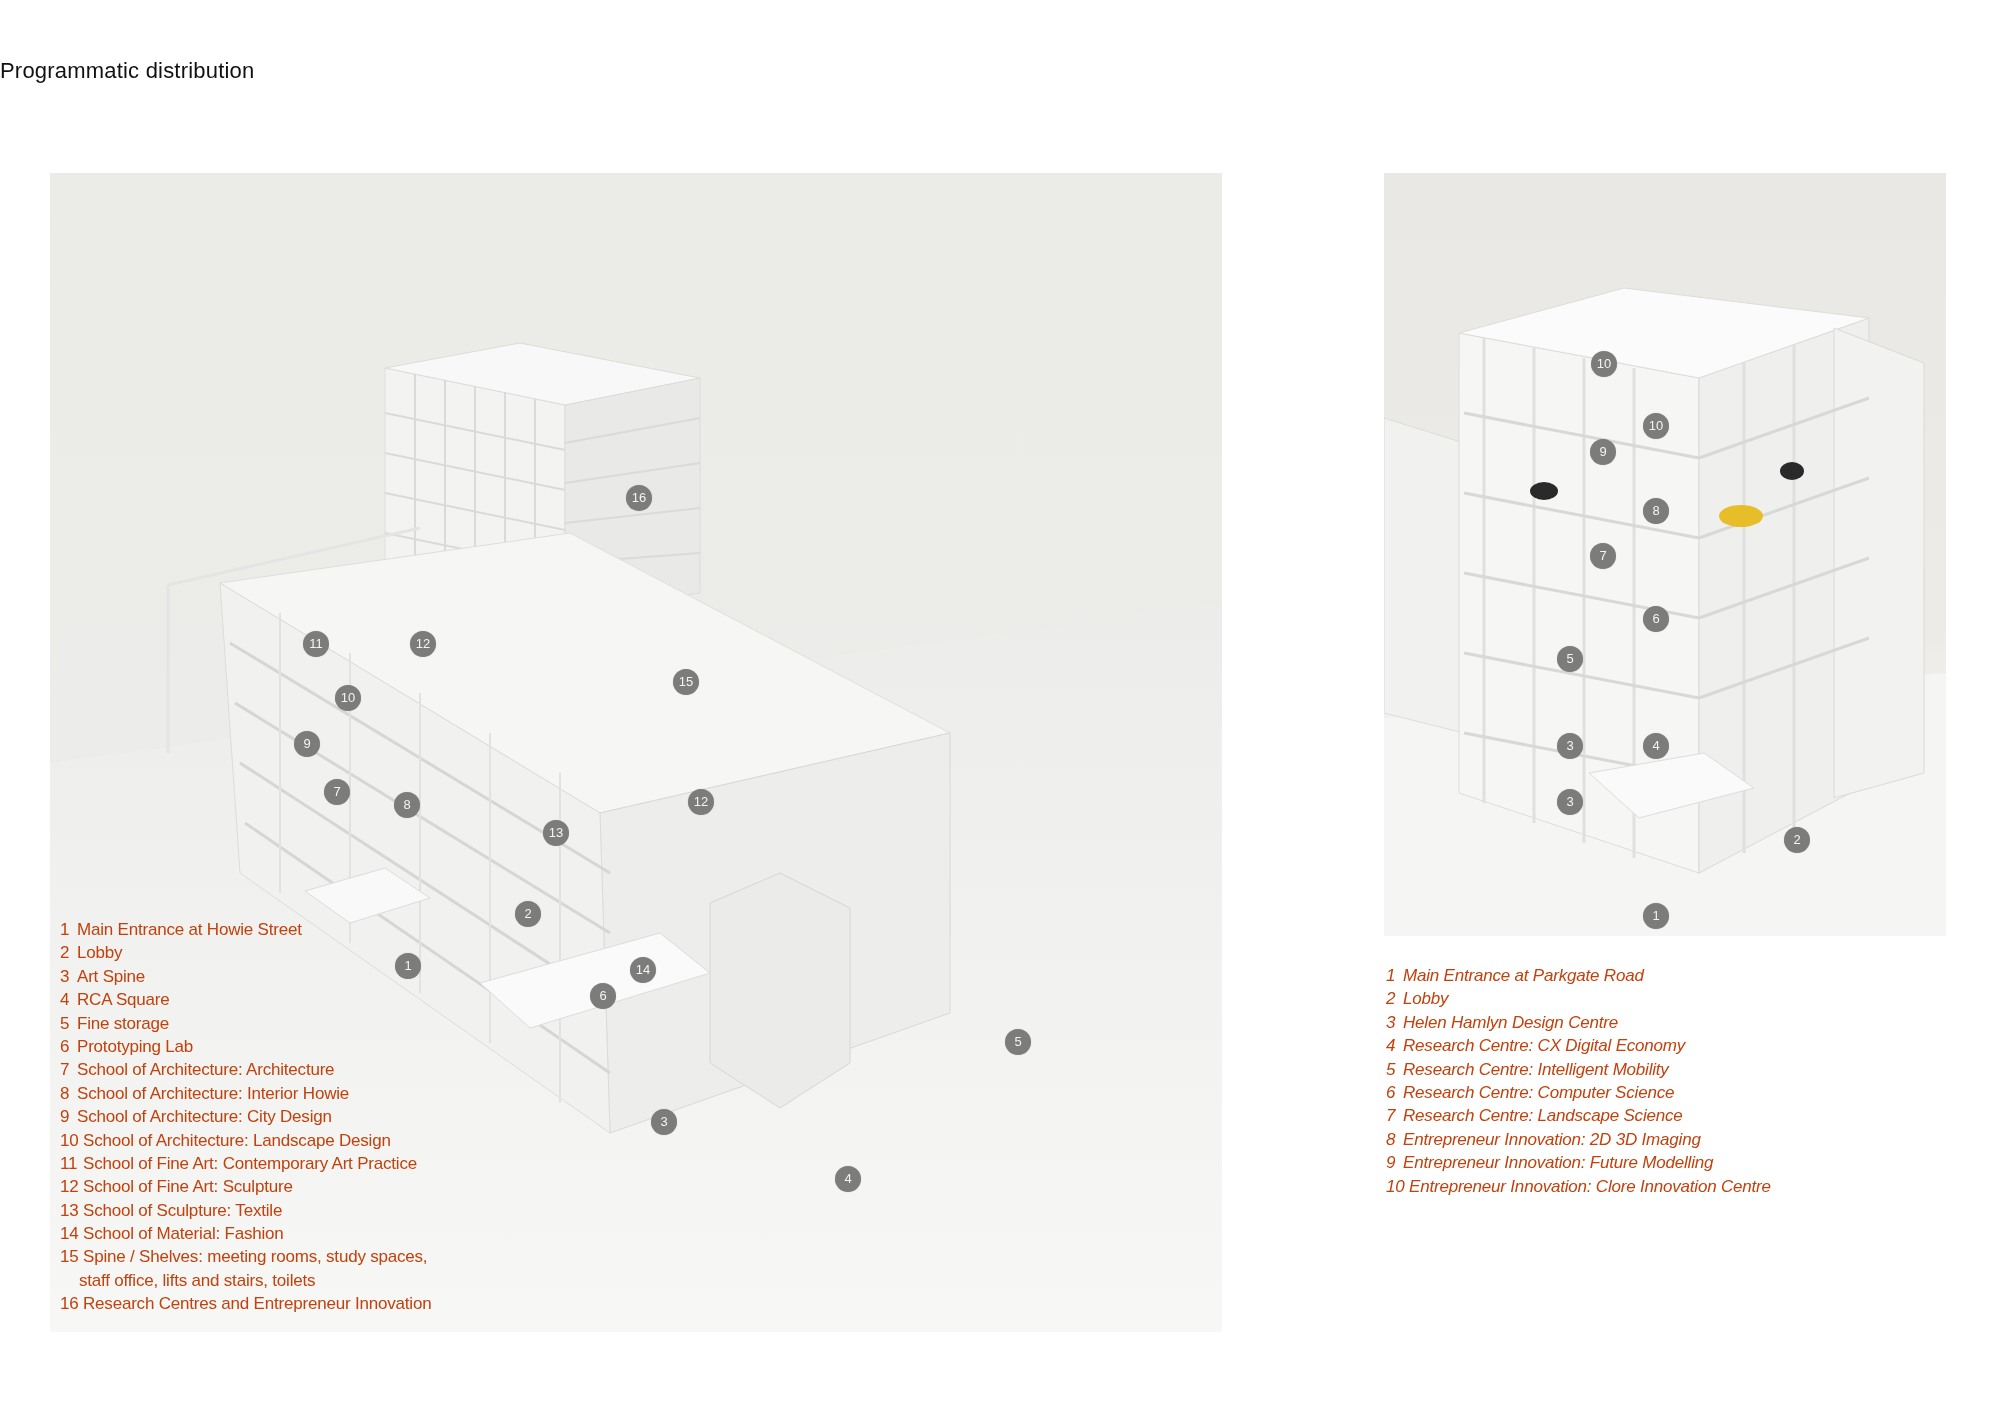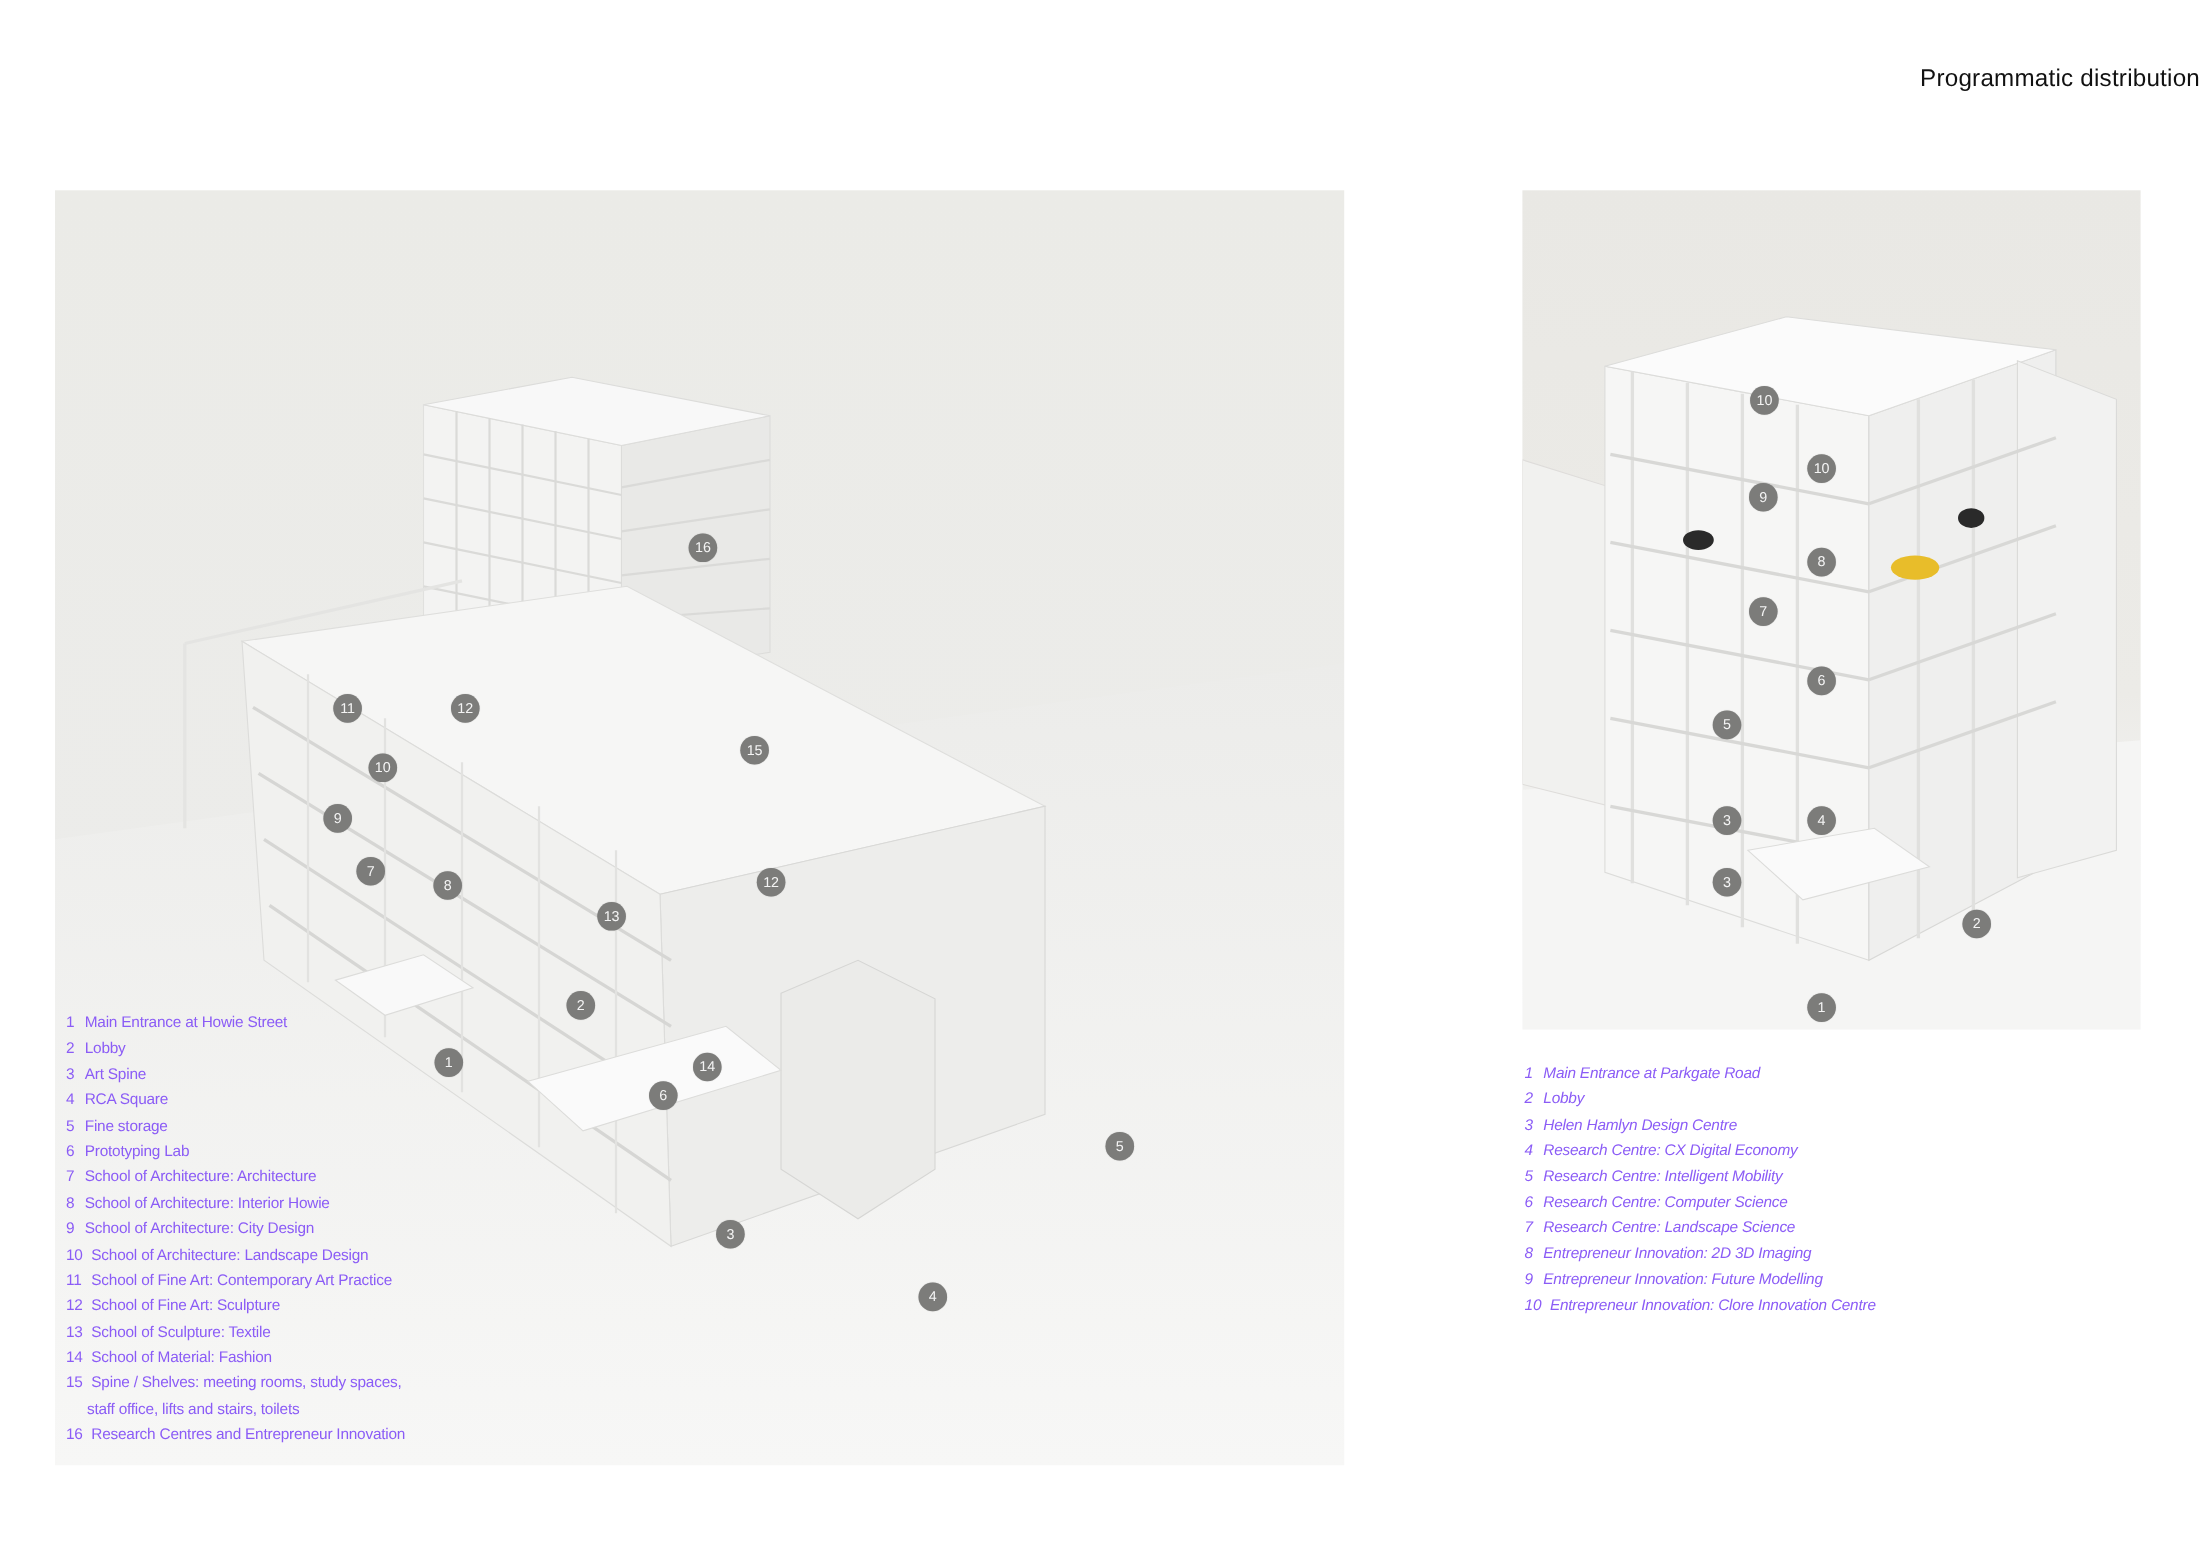--- a/index.html
+++ b/index.html
@@ -2,21 +2,21 @@
 <html><head>
 <meta charset="utf-8">
 <style>
   html, body { margin: 0; padding: 0; }
   body {
     width: 2000px; height: 1414px; background: #ffffff;
     position: relative; overflow: hidden;
     font-family: "Liberation Sans", "DejaVu Sans", sans-serif; color: #222;
   }
   .page-title {
-    position: absolute; left: 0; top: 58px; width: 2000px; text-align: right;
+    position: absolute; left: 0; top: 58px; width: 2000px; text-align: left;
     font-size: 22px; color: #111; letter-spacing: 0.2px;
   }
   .photo {
     position: absolute; overflow: hidden;
   }
   .photo.left {
     left: 50px; top: 173px; width: 1172px; height: 1159px;
     background: linear-gradient(180deg, #ebebe7 0%, #ececea 55%, #f1f1f0 70%, #f6f6f5 100%);
   }
   .photo.right {
@@ -25,21 +25,21 @@
   }
   svg.model { position: absolute; left: 0; top: 0; }
   .marker {
     position: absolute; width: 26px; height: 26px; border-radius: 50%;
     background: #7c7c7a; color: #f4f4f4; font-size: 13px; line-height: 26px;
     text-align: center; transform: translate(-50%, -50%);
     box-shadow: 0 0 1px rgba(0,0,0,0.25);
   }
   .legend {
     position: absolute; list-style: none; margin: 0; padding: 0;
-    font-size: 14px; color: #8b5cf6; letter-spacing: -0.2px;
+    font-size: 17px; color: #c2410c; letter-spacing: -0.2px;
   }
   .legend li { height: 23.4px; line-height: 23.4px; white-space: nowrap; }
   .legend .num { display: inline-block; min-width: 14px; margin-right: 3px; }
   .legend .num.wide { min-width: 20px; }
   .legend .cont { padding-left: 19px; }
   .legend.left-legend { left: 60px; top: 918px; }
   .legend.right-legend { left: 1386px; top: 964px; font-style: italic; }
 </style>
 </head>
 <body>

